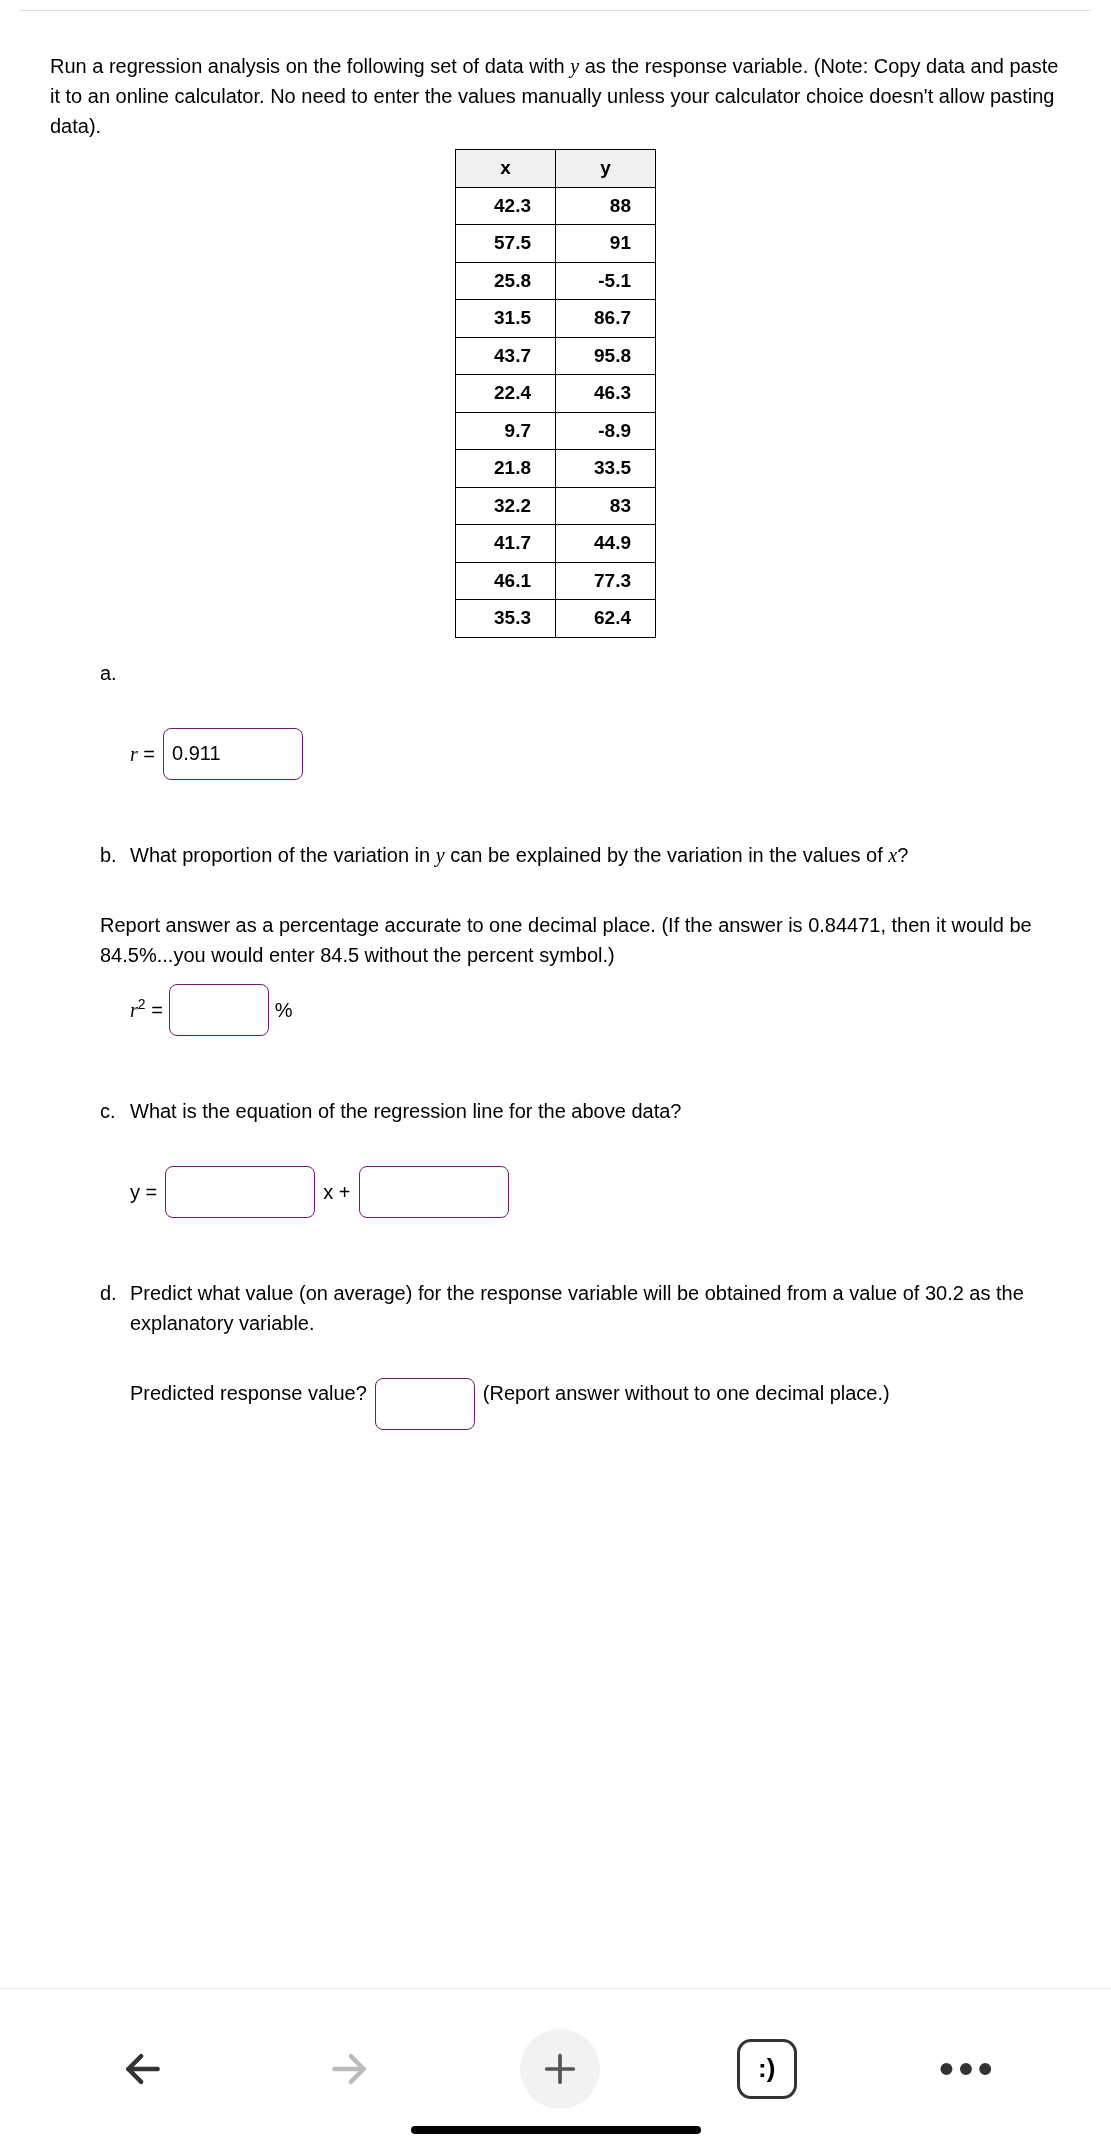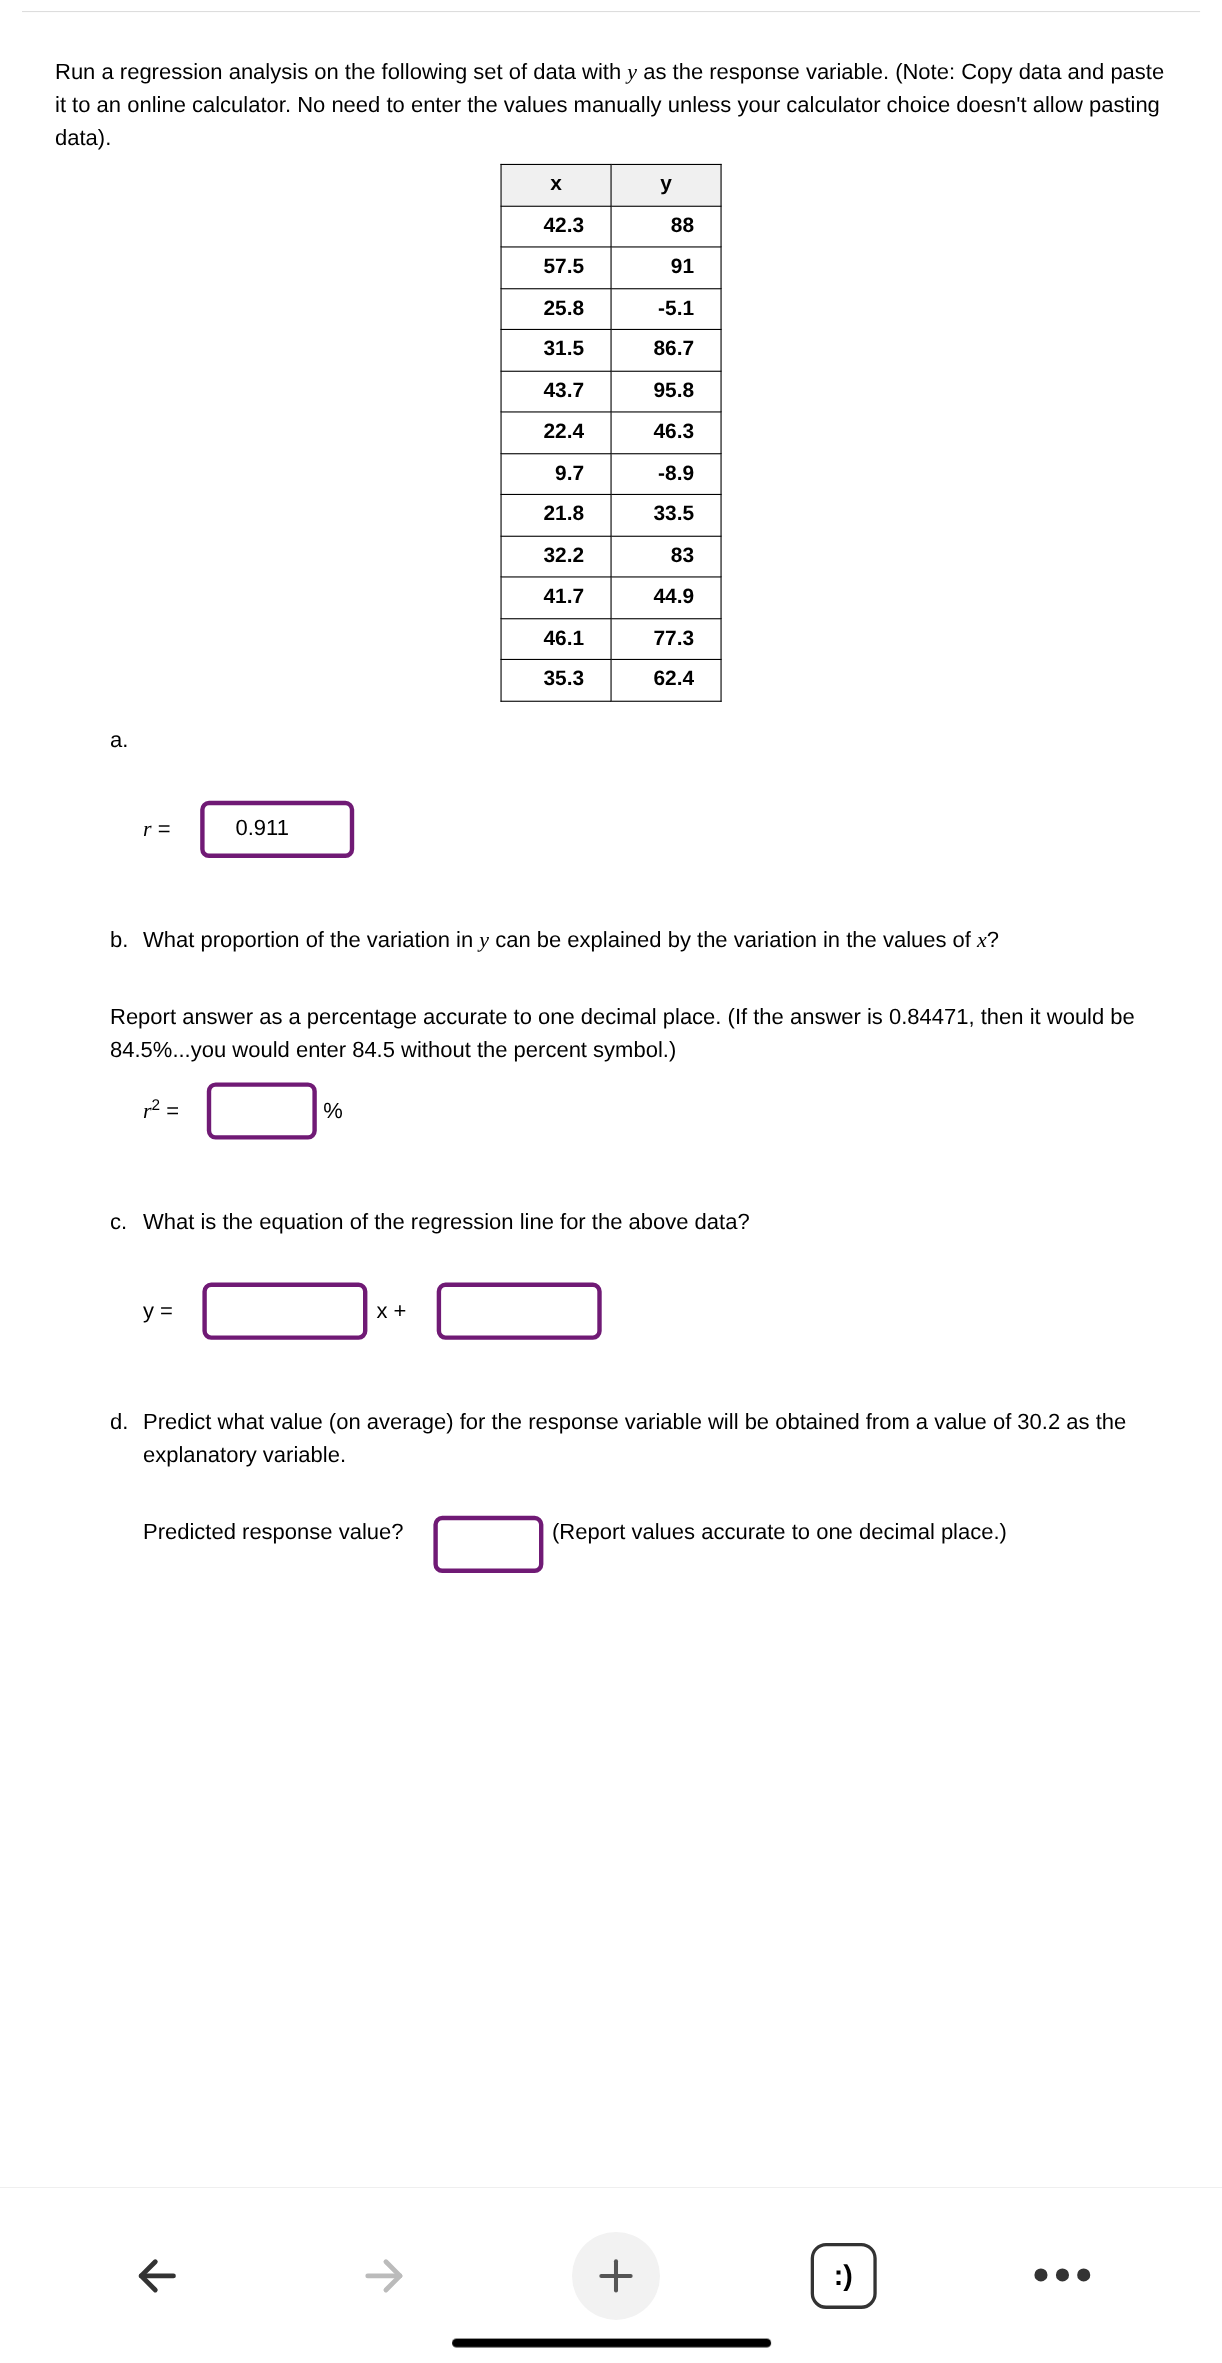--- a/index.html
+++ b/index.html
@@ -55,28 +55,27 @@
   .answer-row {
     margin-top: 40px;
     margin-left: 30px;
     display: flex;
     align-items: center;
     gap: 8px;
     margin-bottom: 60px;
   }
   .mathiv { font-style: italic; font-family: Georgia, 'Times New Roman', serif; }
   input.val {
-    border: 4px solid #701a75;
+    border: 1px solid #701a75;
     border-radius: 8px;
     height: 52px;
     width: 140px;
     font-size: 20px;
-    padding: 0 28px;
+    padding: 0 8px;
     text-align: left;
-    margin-left: 19px;
   }
   input.val.sm { width: 100px; }
   input.val.md { width: 150px; }
   .sub-note {
     margin-top: 40px;
   }
   .percent-row {
     margin-top: 14px;
     margin-left: 30px;
     display: flex;
@@ -233,21 +232,21 @@
   </div>
 
   <div class="qblock">
     <div class="qlabel">
       <span class="qletter">d.</span>
       <span>Predict what value (on average) for the response variable will be obtained from a value of 30.2 as the explanatory variable.</span>
     </div>
     <div class="dinner">
       <span>Predicted response value?</span>
       <input class="val sm" type="text" style="">
-      <span>(Report values accurate to one decimal place.)</span>
+      <span>(Report answer without to one decimal place.)</span>
     </div>
   </div>
 
 </div>
 
 <div class="bottombar">
   <div class="iconbtn">
     <svg width="44" height="44" viewBox="0 0 24 24" fill="none" stroke="#333" stroke-width="2.4" stroke-linecap="round" stroke-linejoin="round">
         <line x1="20" y1="12" x2="4" y2="12"></line>
         <polyline points="11 5 4 12 11 19"></polyline>

